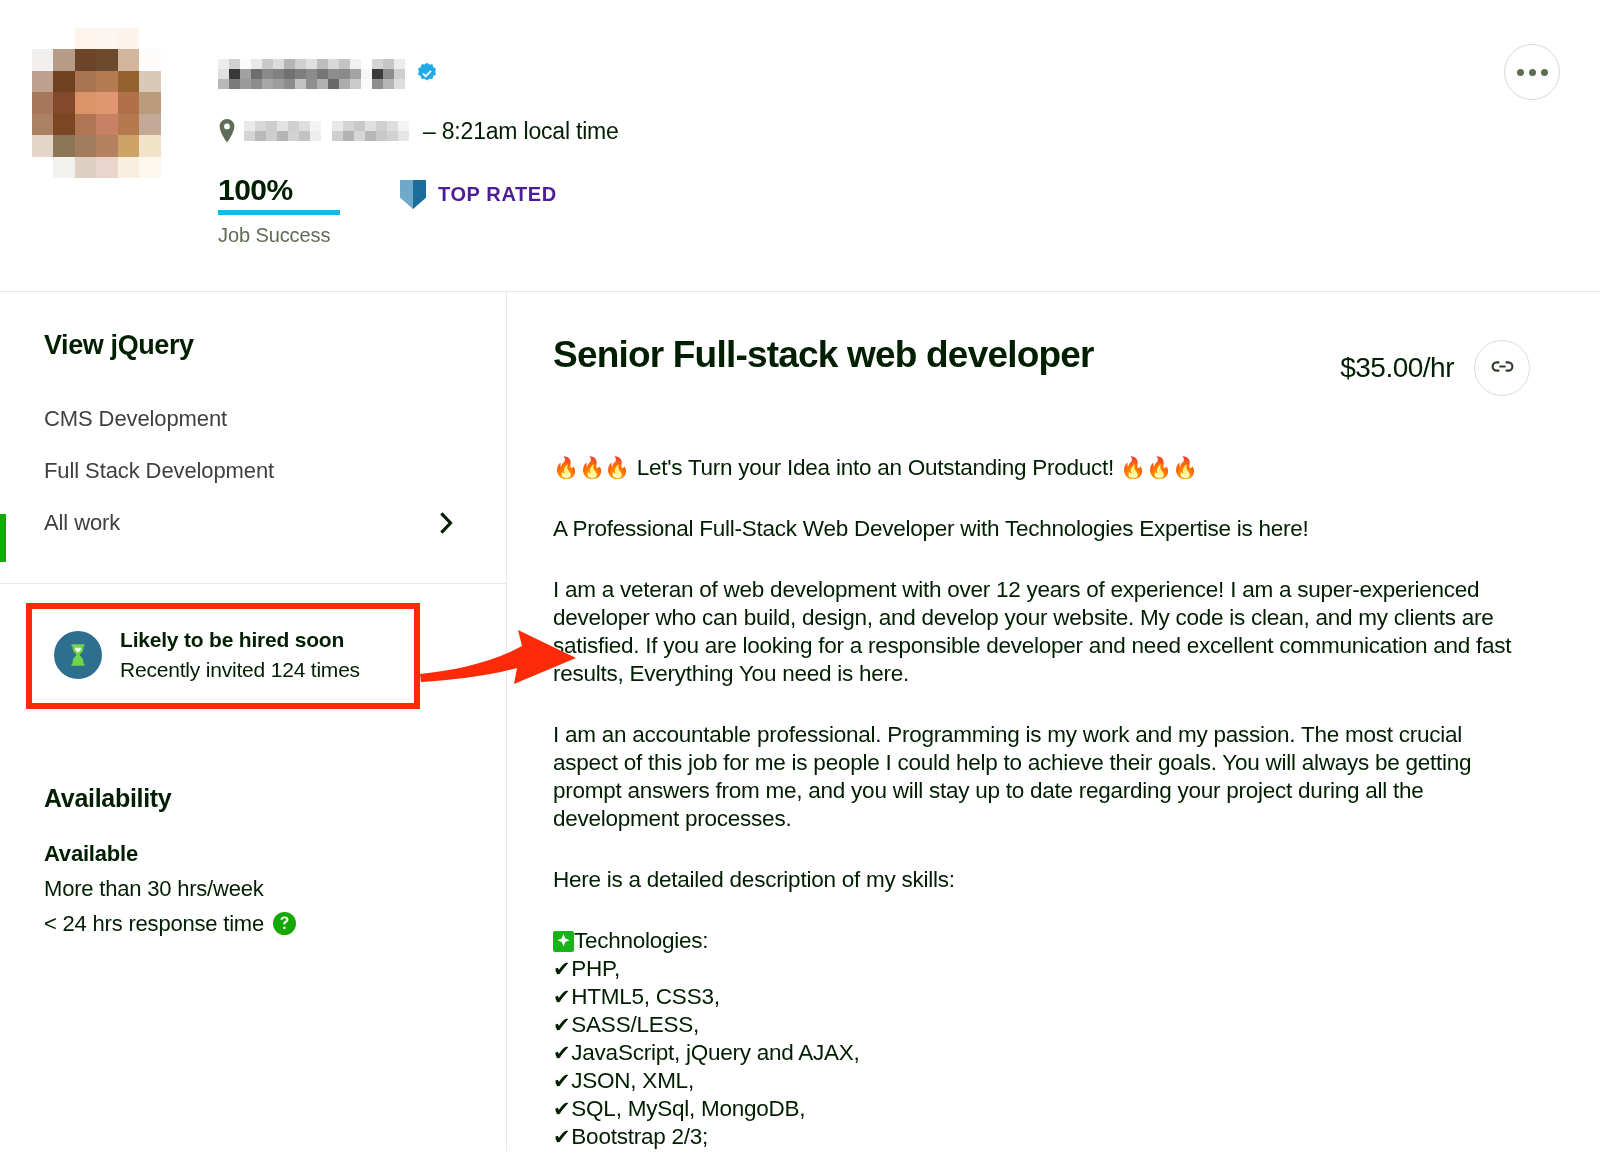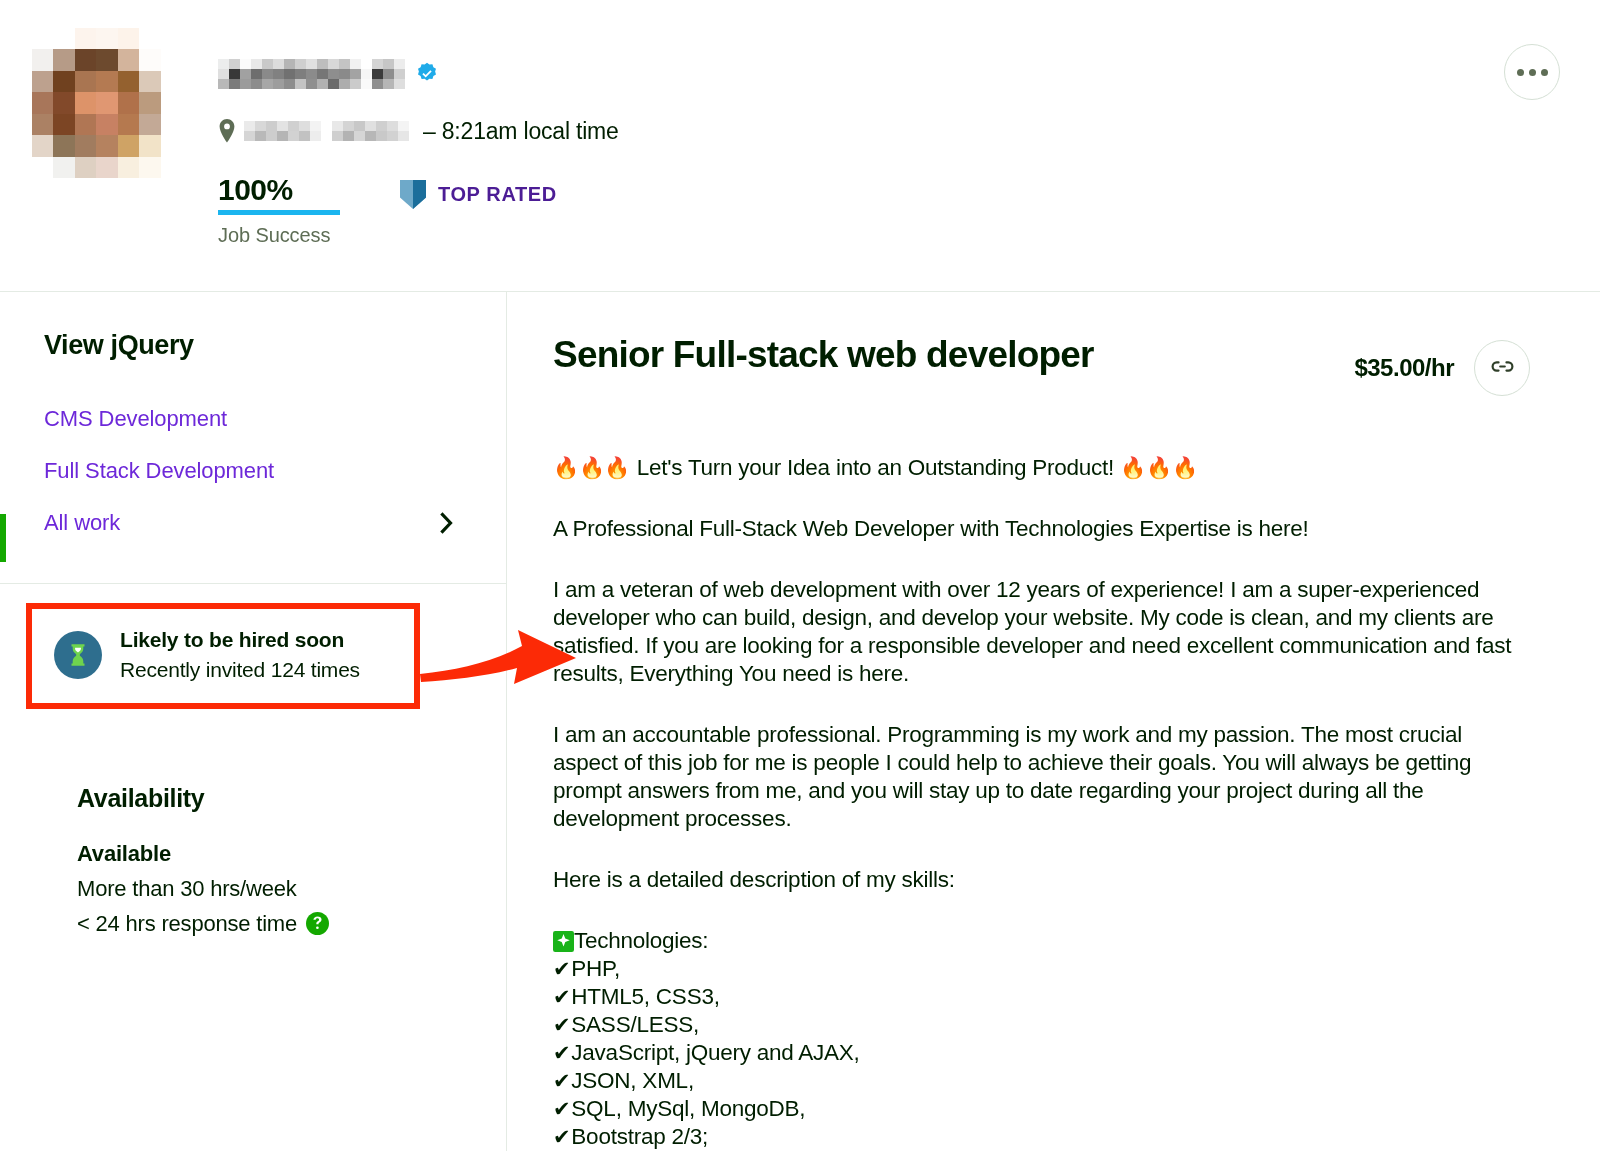--- a/index.html
+++ b/index.html
@@ -158,21 +158,21 @@
 
   .nav-section { padding: 38px 40px 34px 44px; }
   .nav-title {
     font-size: 27px;
     font-weight: bold;
     letter-spacing: -0.4px;
     margin-bottom: 32px;
   }
   .nav-item {
     font-size: 22px;
-    color: #6d28d9;
+    color: #404040;
     padding: 13px 0;
     cursor: pointer;
     letter-spacing: -0.1px;
     display: flex;
     align-items: center;
     justify-content: space-between;
     padding-right: 12px;
   }
   .nav-item.active {
     font-weight: normal;
@@ -243,21 +243,21 @@
     font-weight: bold;
     letter-spacing: -0.5px;
   }
   .stat-label {
     font-size: 21px;
     color: #001e00;
     margin-top: 8px;
     letter-spacing: -0.2px;
   }
 
-  .avail-section { padding: 56px 40px 0 44px; margin-left: 33px; }
+  .avail-section { padding: 56px 40px 0 44px; }
   .avail-title {
     font-size: 25px;
     font-weight: bold;
     letter-spacing: -0.3px;
     margin-bottom: 28px;
   }
   .avail-status {
     font-size: 22px;
     font-weight: bold;
     letter-spacing: -0.2px;
@@ -287,22 +287,22 @@
   }
   .job-title {
     font-size: 37px;
     font-weight: bold;
     letter-spacing: -0.8px;
     line-height: 1.15;
     padding-top: 2px;
   }
   .rate-wrap { display: flex; align-items: center; gap: 20px; padding-top: 8px; }
   .rate {
-    font-size: 24px;
-    font-weight: bold;
+    font-size: 28px;
+    font-weight: normal;
     letter-spacing: -0.5px;
     white-space: nowrap;
   }
   .link-btn {
     width: 56px; height: 56px;
     border: 1px solid #d5e0d5;
     border-radius: 50%;
     background: #fff;
     display: flex;
     align-items: center;

